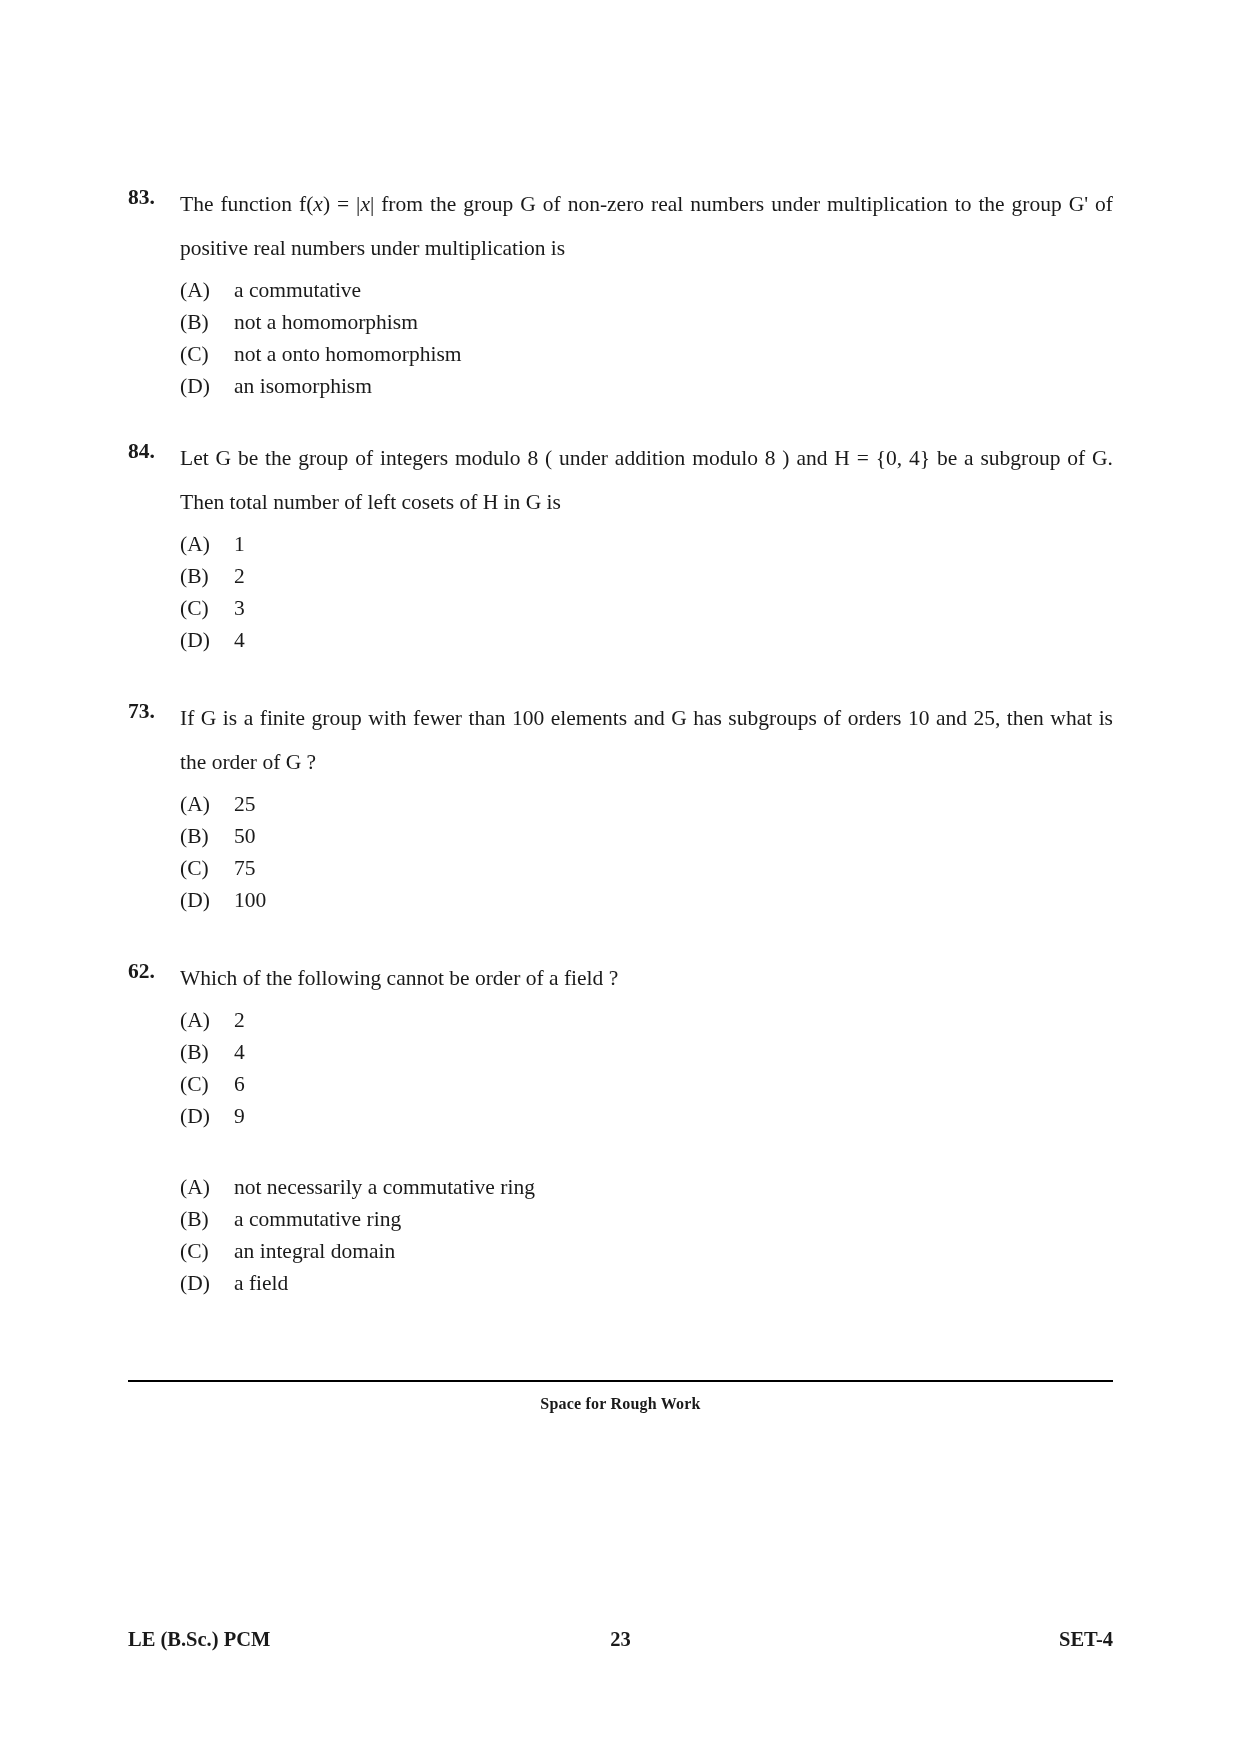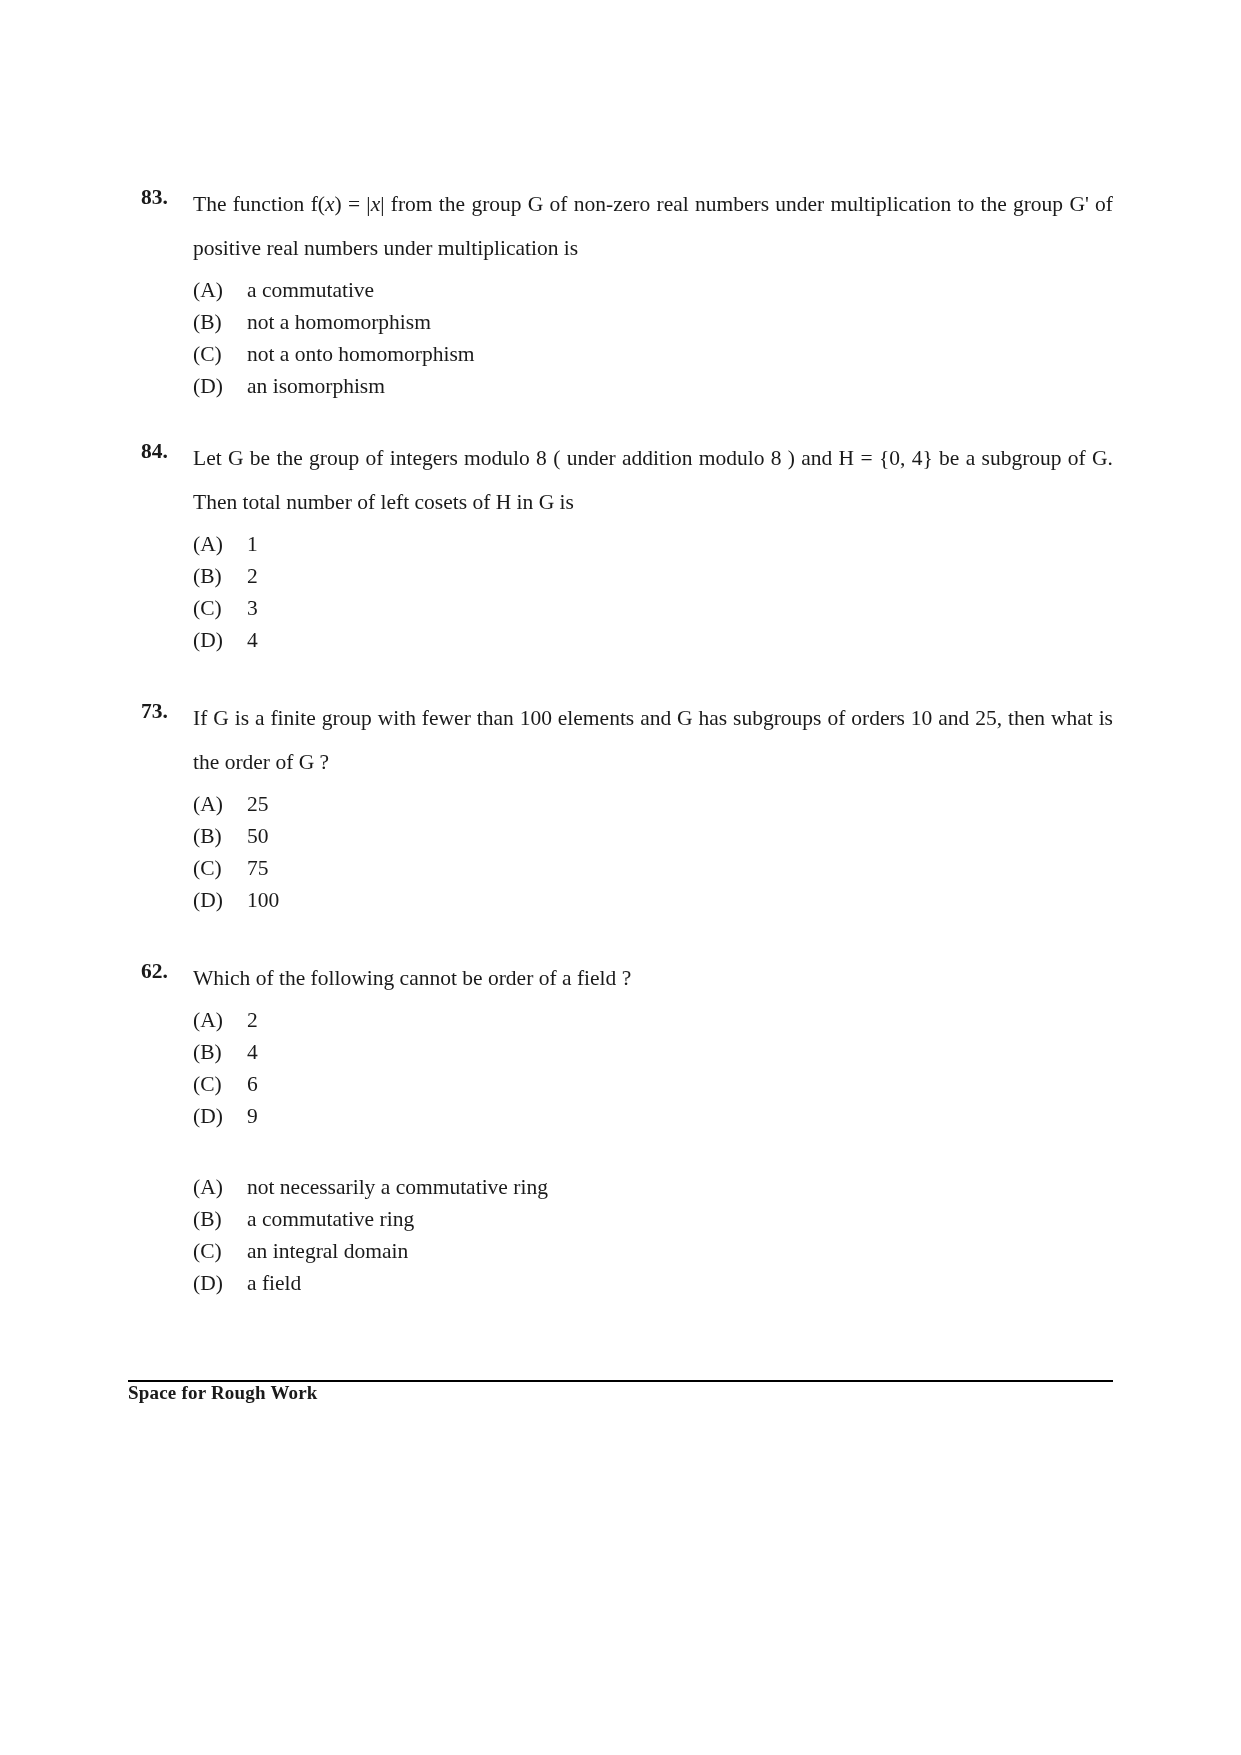--- a/index.html
+++ b/index.html
@@ -26,21 +26,20 @@
   .content {
     position: absolute;
     left: 128px;
     top: 182px;
     width: 985px;
   }
 
   
   .question {
     margin-bottom: 34px;
-    margin-left: 13px;
   }
   .q-head {
     display: flex;
     align-items: flex-start;
   }
   .q-num {
     flex: 0 0 auto;
     width: 52px;
     font-weight: bold;
     font-size: 21.5px;
@@ -90,23 +89,24 @@
     position: absolute;
     left: 128px;
     top: 1380px;
     width: 985px;
   }
   .rough-rule {
     border-top: 2.2px solid #000;
     width: 100%;
   }
   .rough-label {
-    text-align: left;
+    text-align: center;
     font-weight: bold;
-    font-size: 19px;
+    font-size: 16px;
+    margin-top: 13px;
     letter-spacing: 0.2px;
   }
 
   
   .footer {
     position: absolute;
     left: 128px;
     top: 1628px;
     width: 985px;
     display: flex;
@@ -246,14 +246,19 @@
       </div>
     </div>
 
   </div>
 
   <div class="rough-wrap">
     <div class="rough-rule"></div>
     <div class="rough-label">Space for Rough Work</div>
   </div>
 
+  <div class="footer">
+    <div class="footer-left">LE (B.Sc.) PCM</div>
+    <div class="footer-mid">23</div>
+    <div class="footer-right">SET-4</div>
+  </div>
 
 </div>
 
 </body></html>

